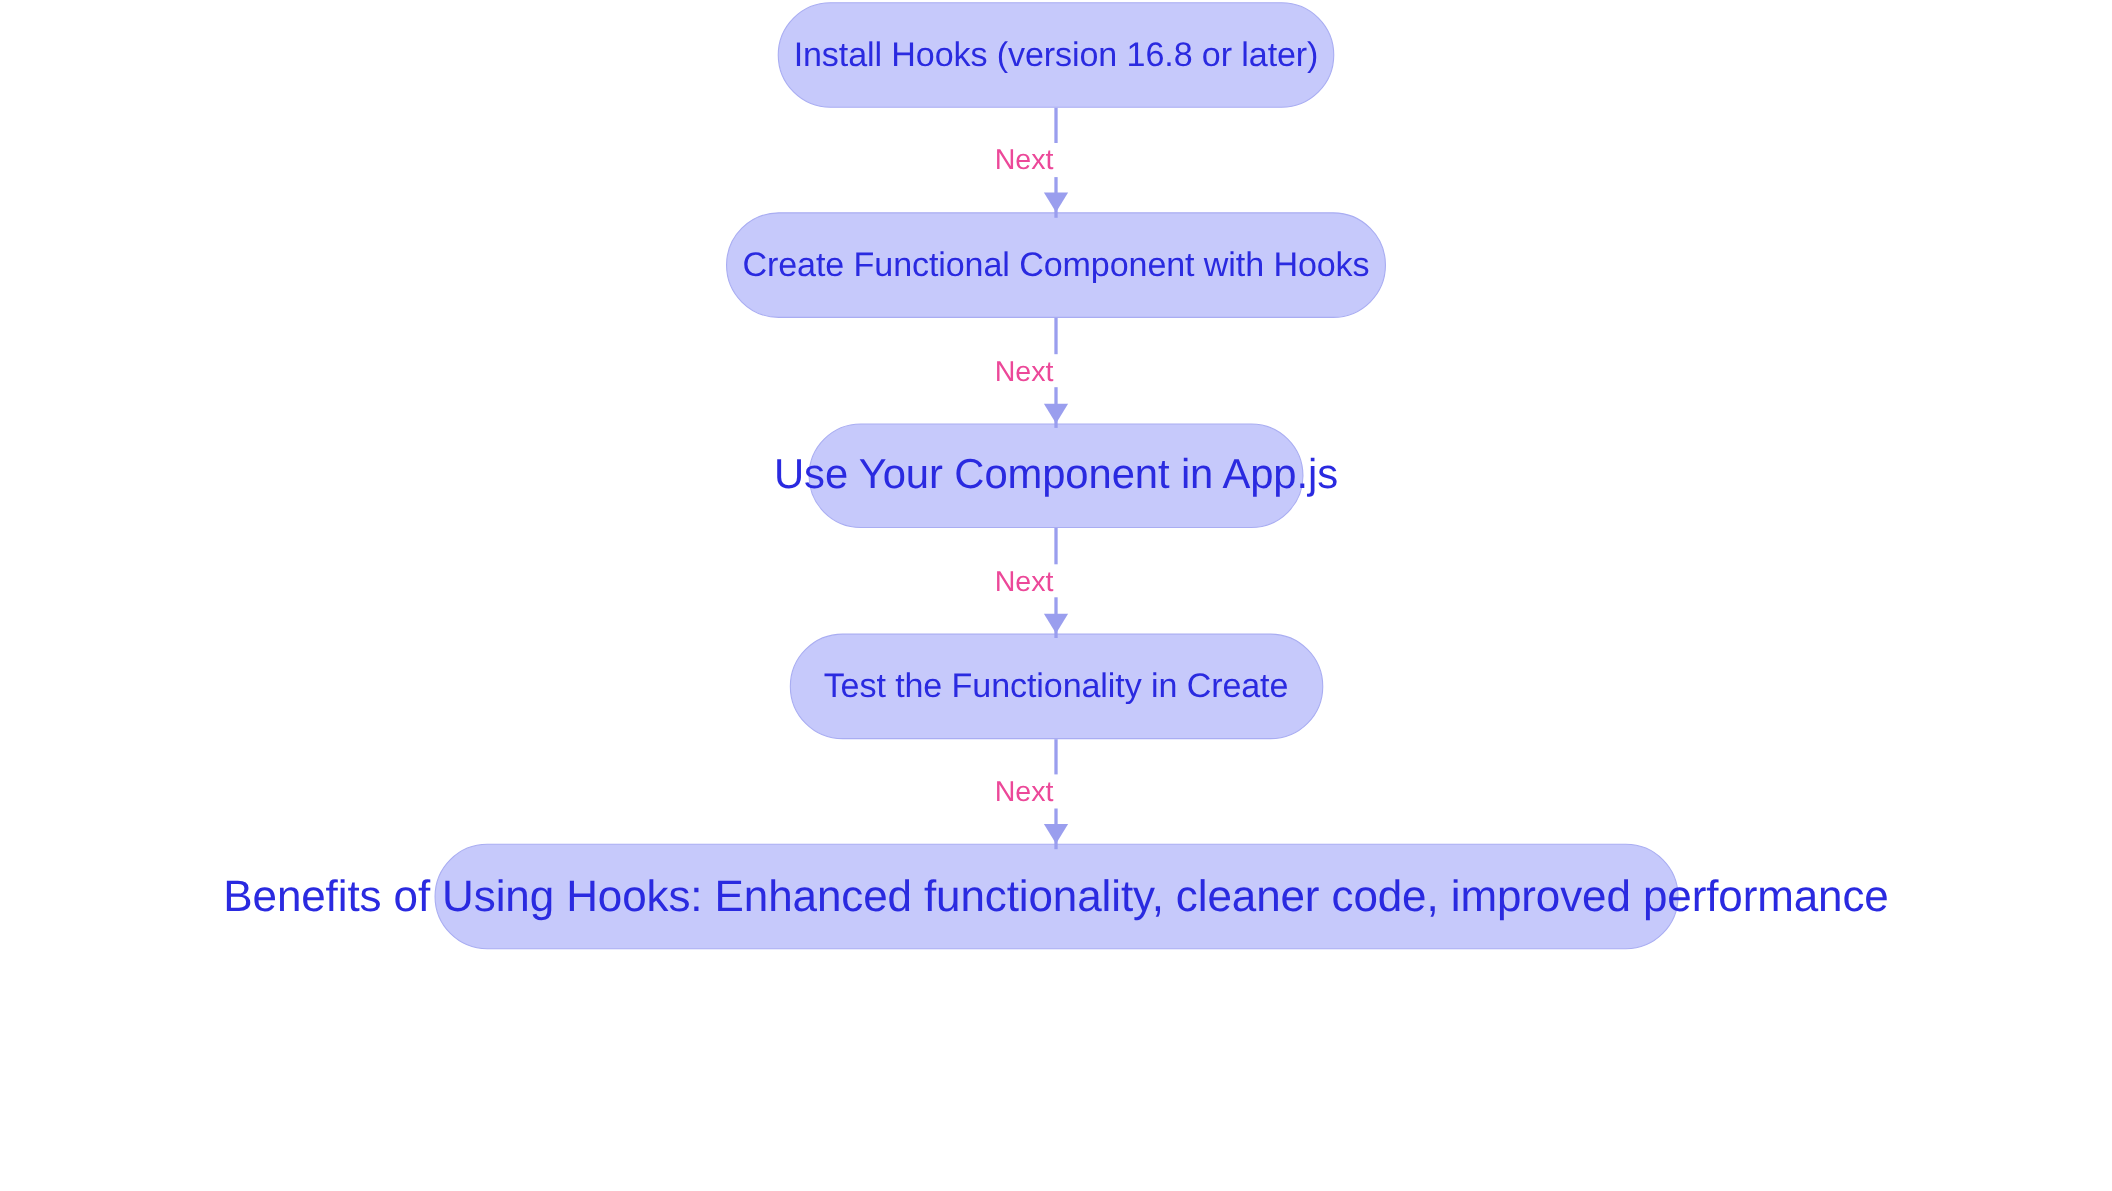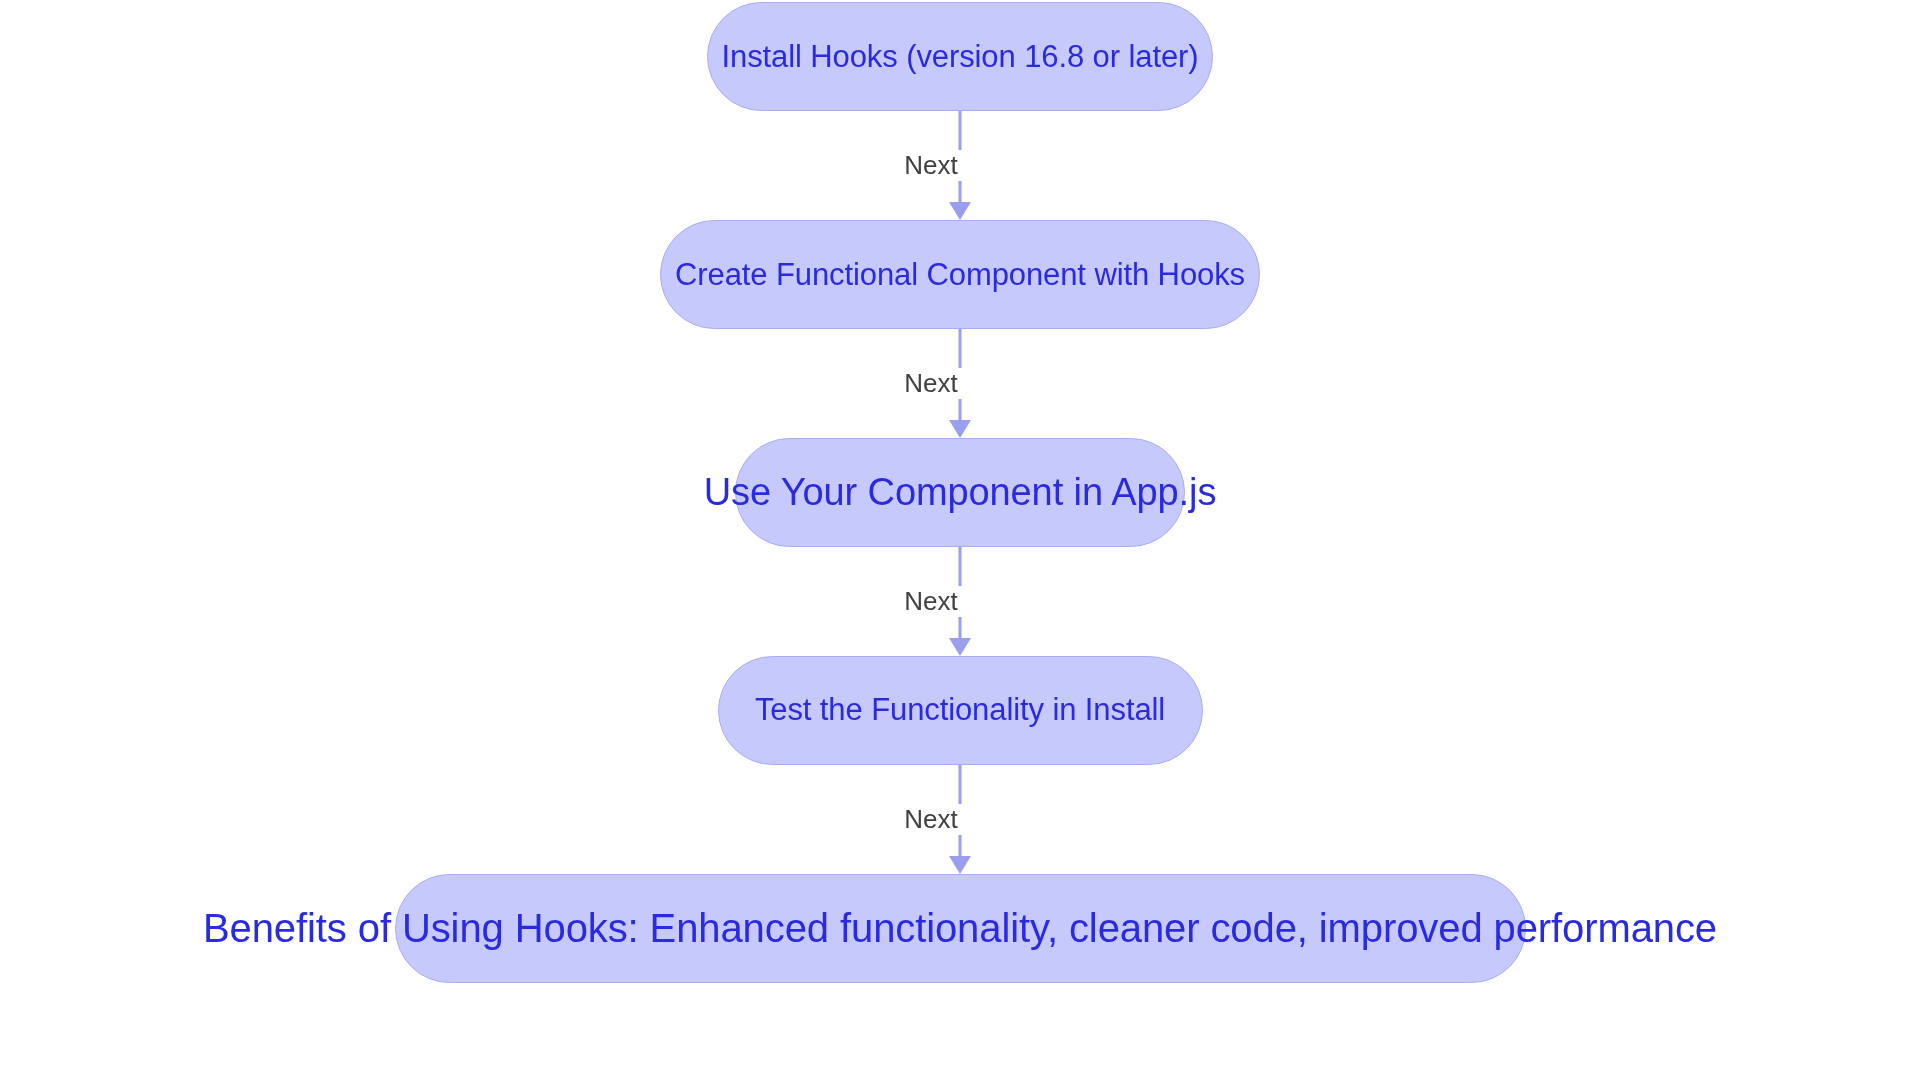--- a/index.html
+++ b/index.html
@@ -19,21 +19,21 @@
     width: 1920px;
     height: 1083px;
     background: #ffffff;
   }
 
   .flow-column {
     position: absolute;
     left: 0;
     top: 0;
     width: 1920px;
-    height: 983px;
+    height: 863px;
     display: flex;
     flex-direction: column;
     align-items: center;
     justify-content: flex-end;
   }
 
   
   .node {
     box-sizing: border-box;
     background: #c6c9fb;
@@ -82,21 +82,21 @@
     height: 0;
     border-left: 11px solid transparent;
     border-right: 11px solid transparent;
     border-top: 18px solid #9a9eee;
   }
   .connector-label {
     position: relative;
     z-index: 2;
     background: #ffffff;
     padding: 1px 7px;
-    color: #404040;
+    color: #ec4899;
     font-size: 26px;
     line-height: 1.1;
     white-space: nowrap;
     transform: translateX(-29px);
   }
 </style>
 </head>
 <body>
 
 <div id="flowchart">
@@ -126,21 +126,21 @@
       <span>Use Your Component in App.js</span>
     </div>
 
     <div class="connector">
       <div class="connector-line"></div>
       <div class="connector-arrow"></div>
       <span class="connector-label">Next</span>
     </div>
 
     <div class="node node-4">
-      <span>Test the Functionality in Install</span>
+      <span>Test the Functionality in Create</span>
     </div>
 
     <div class="connector">
       <div class="connector-line"></div>
       <div class="connector-arrow"></div>
       <span class="connector-label">Next</span>
     </div>
 
     <div class="node node-5">
       <span>Benefits of Using Hooks: Enhanced functionality, cleaner code, improved performance</span>

